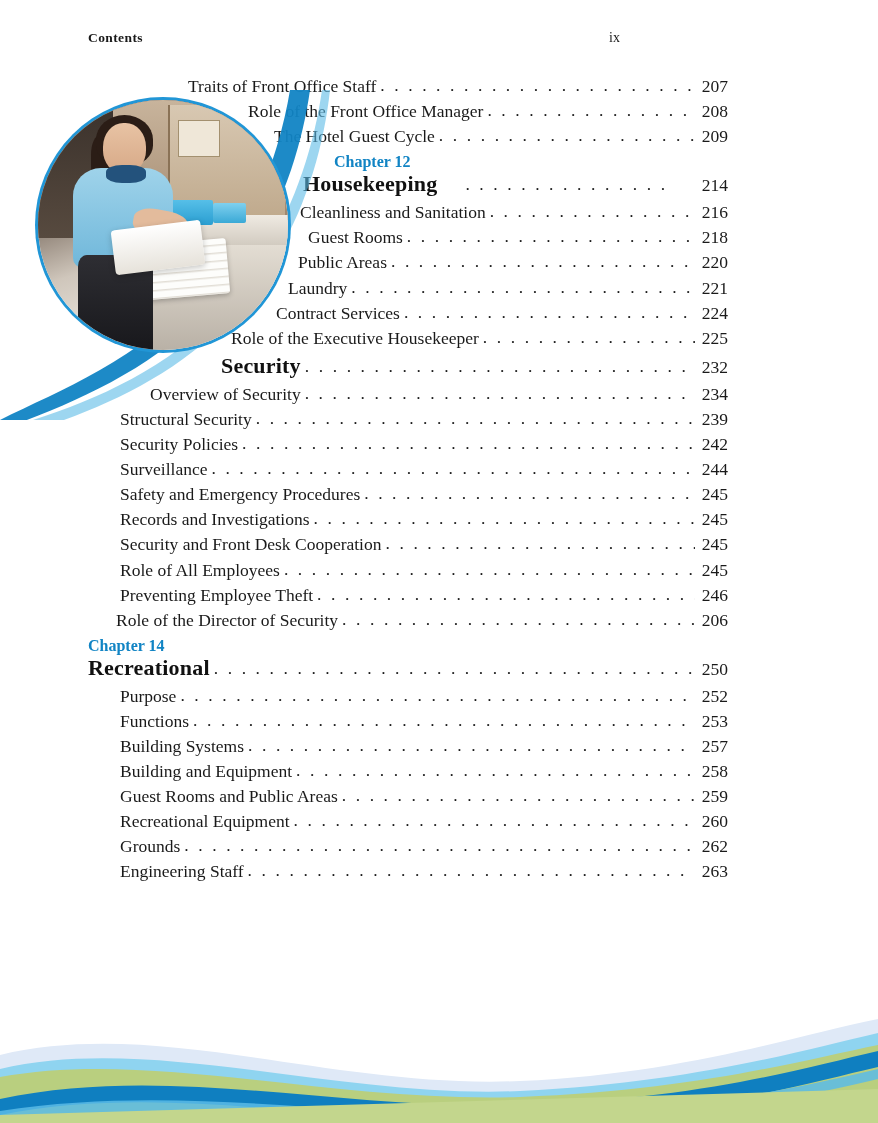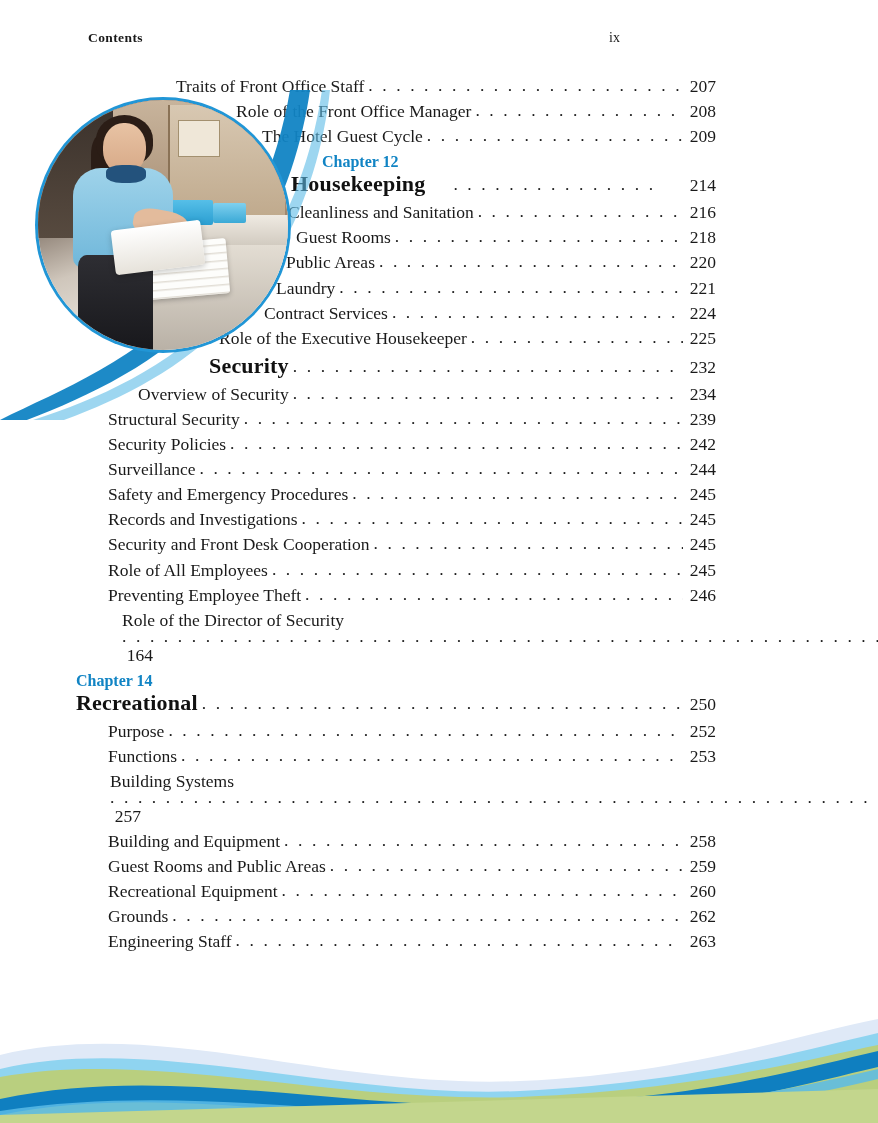--- a/index.html
+++ b/index.html
@@ -46,21 +46,21 @@
     top: 0;
     font-family: "Liberation Serif", serif;
     font-size: 14px;
     color: #1a1a1a;
   }
 
   
   .toc {
     position: absolute;
     top: 78px;
-    left: 76px;
+    left: 88px;
     width: 640px;
   }
 
   .entry {
     display: flex;
     align-items: baseline;
     font-size: 17.5px;
     color: #1a1a1a;
     line-height: 1.0;
     margin-bottom: 7.6px;
@@ -438,42 +438,42 @@
       <div class="entry" style="margin-left: 32px;">
         <span class="title">Role of All Employees</span>
         <span class="dots">. . . . . . . . . . . . . . . . . . . . . . . . . . . . . . . . . . . . . . . . . . . . . . . . . . . . . . . . . . . . . . . . . . . . . . . . . . . . . . . . . . . . . . . . . . . . . . . . . . . . . . . . . . . . . . . . . . . . . . . . . . . . . . . . . . . . . . . . . . . . . . . . . . . . . . . . . . . . . . . . . . . . . . . . . . . . . . . . . . . . . . . . . . . . . . . . . . . . . . . </span>
         <span class="page-num">245</span>
       </div>
       <div class="entry" style="margin-left: 32px;">
         <span class="title">Preventing Employee Theft</span>
         <span class="dots">. . . . . . . . . . . . . . . . . . . . . . . . . . . . . . . . . . . . . . . . . . . . . . . . . . . . . . . . . . . . . . . . . . . . . . . . . . . . . . . . . . . . . . . . . . . . . . . . . . . . . . . . . . . . . . . . . . . . . . . . . . . . . . . . . . . . . . . . . . . . . . . . . . . . . . . . . . . . . . . . . . . . . . . . . . . . . . . . . . . . . . . . . . . . . . . . . . . . . . . </span>
         <span class="page-num">246</span>
       </div>
-      <div class="entry" style="margin-left: 44px; flex-direction: column;">
+      <div class="entry" style="margin-left: 28px;">
         <span class="title">Role of the Director of Security</span>
         <span class="dots">. . . . . . . . . . . . . . . . . . . . . . . . . . . . . . . . . . . . . . . . . . . . . . . . . . . . . . . . . . . . . . . . . . . . . . . . . . . . . . . . . . . . . . . . . . . . . . . . . . . . . . . . . . . . . . . . . . . . . . . . . . . . . . . . . . . . . . . . . . . . . . . . . . . . . . . . . . . . . . . . . . . . . . . . . . . . . . . . . . . . . . . . . . . . . . . . . . . . . . . </span>
-        <span class="page-num">164</span>
+        <span class="page-num">206</span>
       </div>
       <div class="chapter-label" style="margin-left: 0px;">Chapter 14</div>
       <div class="entry chapter-title" style="margin-left: 0px;">
         <span class="title">Recreational</span>
         <span class="dots">. . . . . . . . . . . . . . . . . . . . . . . . . . . . . . . . . . . . . . . . . . . . . . . . . . . . . . . . . . . . . . . . . . . . . . . . . . . . . . . . . . . . . . . . . . . . . . . . . . . . . . . . . . . . . . . . . . . . . . . . . . . . . . . . . . . . . . . . . . . . . . . . . . . . . . . . . . . . . . . . . . . . . . . . . . . . . . . . . . . . . . . . . . . . . . . . . . . . . . . </span>
         <span class="page-num">250</span>
       </div>
       <div class="entry" style="margin-left: 32px;">
         <span class="title">Purpose</span>
         <span class="dots">. . . . . . . . . . . . . . . . . . . . . . . . . . . . . . . . . . . . . . . . . . . . . . . . . . . . . . . . . . . . . . . . . . . . . . . . . . . . . . . . . . . . . . . . . . . . . . . . . . . . . . . . . . . . . . . . . . . . . . . . . . . . . . . . . . . . . . . . . . . . . . . . . . . . . . . . . . . . . . . . . . . . . . . . . . . . . . . . . . . . . . . . . . . . . . . . . . . . . . . </span>
         <span class="page-num">252</span>
       </div>
       <div class="entry" style="margin-left: 32px;">
         <span class="title">Functions</span>
         <span class="dots">. . . . . . . . . . . . . . . . . . . . . . . . . . . . . . . . . . . . . . . . . . . . . . . . . . . . . . . . . . . . . . . . . . . . . . . . . . . . . . . . . . . . . . . . . . . . . . . . . . . . . . . . . . . . . . . . . . . . . . . . . . . . . . . . . . . . . . . . . . . . . . . . . . . . . . . . . . . . . . . . . . . . . . . . . . . . . . . . . . . . . . . . . . . . . . . . . . . . . . . </span>
         <span class="page-num">253</span>
       </div>
-      <div class="entry" style="margin-left: 32px; flex-direction: column;">
+      <div class="entry" style="margin-left: 32px;">
         <span class="title">Building Systems</span>
         <span class="dots">. . . . . . . . . . . . . . . . . . . . . . . . . . . . . . . . . . . . . . . . . . . . . . . . . . . . . . . . . . . . . . . . . . . . . . . . . . . . . . . . . . . . . . . . . . . . . . . . . . . . . . . . . . . . . . . . . . . . . . . . . . . . . . . . . . . . . . . . . . . . . . . . . . . . . . . . . . . . . . . . . . . . . . . . . . . . . . . . . . . . . . . . . . . . . . . . . . . . . . . </span>
         <span class="page-num">257</span>
       </div>
       <div class="entry" style="margin-left: 32px;">
         <span class="title">Building and Equipment</span>
         <span class="dots">. . . . . . . . . . . . . . . . . . . . . . . . . . . . . . . . . . . . . . . . . . . . . . . . . . . . . . . . . . . . . . . . . . . . . . . . . . . . . . . . . . . . . . . . . . . . . . . . . . . . . . . . . . . . . . . . . . . . . . . . . . . . . . . . . . . . . . . . . . . . . . . . . . . . . . . . . . . . . . . . . . . . . . . . . . . . . . . . . . . . . . . . . . . . . . . . . . . . . . . </span>
         <span class="page-num">258</span>
       </div>
       <div class="entry" style="margin-left: 32px;">

